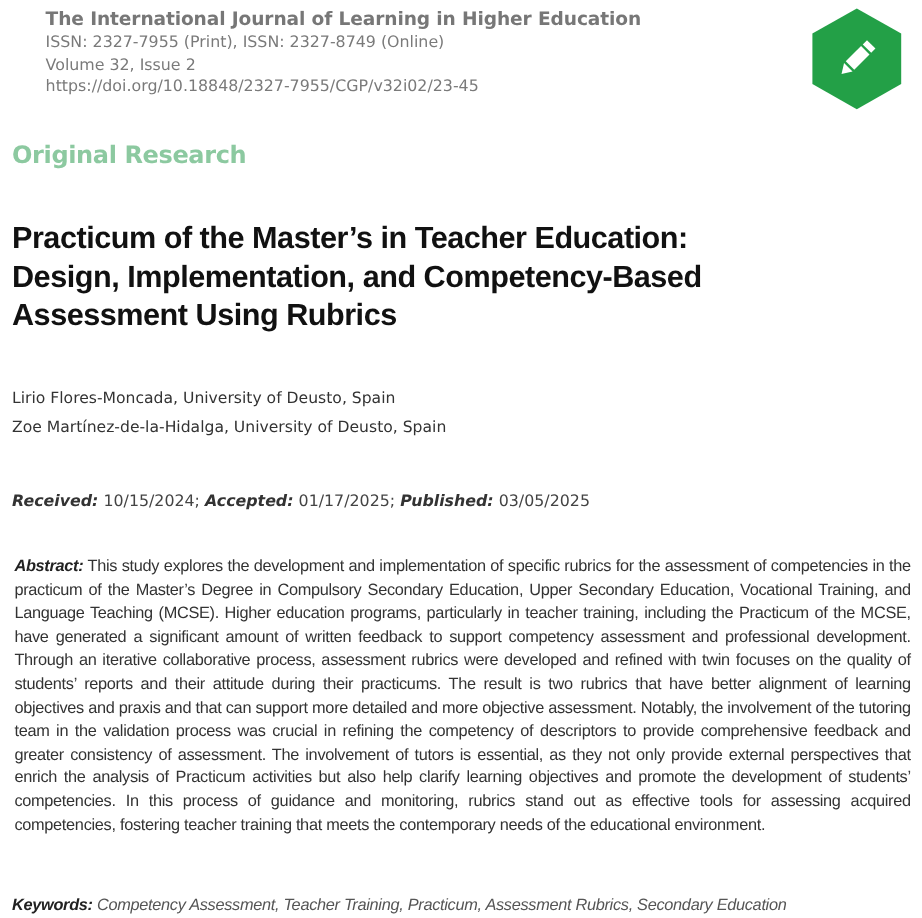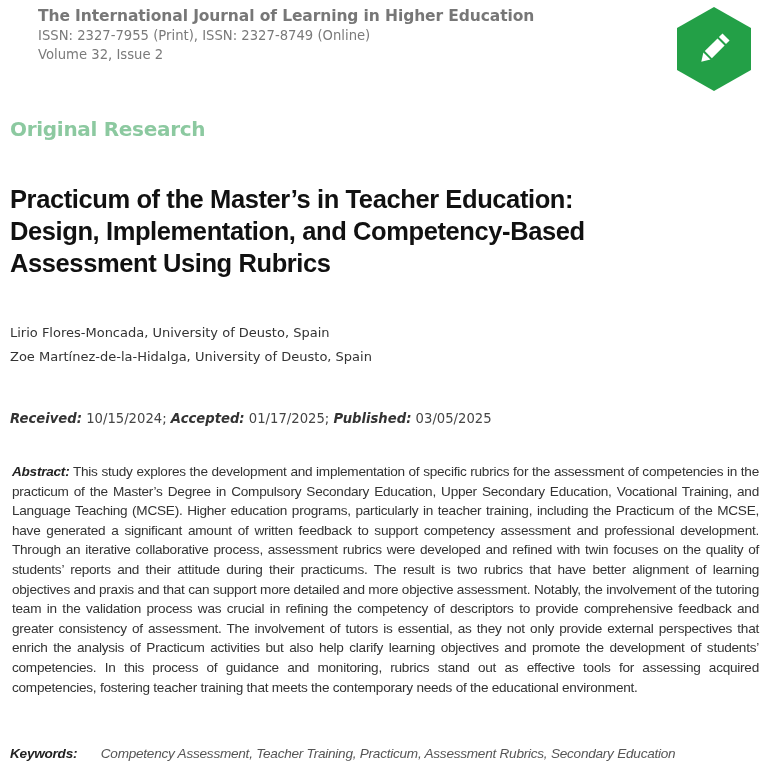--- a/index.html
+++ b/index.html
@@ -10,29 +10,30 @@
   .badge { position: absolute; left: 676px; top: 6px; width: 76px; height: 86px; }
   .section-label { position: absolute; left: 10px; top: 117px; font-size: 20px; font-weight: bold; color: #8cc9a0; letter-spacing: -0.3px; }
   .title { position: absolute; left: 10px; top: 183px; width: 740px; font-family: "Liberation Sans", sans-serif; font-weight: bold; font-size: 25.5px; line-height: 32px; color: #111; letter-spacing: -0.4px; }
   .authors { position: absolute; left: 10px; top: 321px; font-size: 13px; line-height: 23.5px; color: #333; }
   .dates { position: absolute; left: 10px; top: 411px; font-size: 13.2px; color: #444; }
   .dates b { font-style: italic; color: #333; }
   .abstract { position: absolute; left: 12px; top: 462px; width: 747px; font-family: Liberation Sans, sans-serif; font-size: 13.6px; line-height: 19.6px; color: #333; text-align: justify; letter-spacing: -0.25px; }
   .abstract b { font-style: italic; color: #222; }
   .keywords { position: absolute; left: 10px; top: 746px; width: 760px; font-family: "Liberation Sans", sans-serif; font-size: 13.6px; color: #444; letter-spacing: -0.25px; white-space: nowrap; }
   .keywords b { font-style: italic; color: #222; }
-  .keywords i { color: #555; margin-left: 20px; }
+  .keywords i { color: #555; }
 </style>
 </head>
 <body>
 
 <div class="journal">
   <div class="journal-name">The International Journal of Learning in Higher Education</div>
   <div class="journal-meta">ISSN: 2327-7955 (Print), ISSN: 2327-8749 (Online)</div>
   <div class="journal-meta">Volume 32, Issue 2</div>
+  <div class="journal-meta">https://doi.org/10.18848/2327-7955/CGP/v32i02/23-45</div>
 </div>
 
 <div class="badge">
   <svg width="76" height="86" viewBox="0 0 76 86">
     <polygon points="38,1 75,22 75,64 38,85 1,64 1,22" fill="#23a047"></polygon>
     <g transform="translate(38,43) rotate(45)">
       <rect x="-5" y="-17" width="10" height="5" fill="#ffffff"></rect>
       <rect x="-5" y="-10" width="10" height="18" fill="#ffffff"></rect>
       <polygon points="-5,10 5,10 0,18" fill="#ffffff"></polygon>
     </g>

